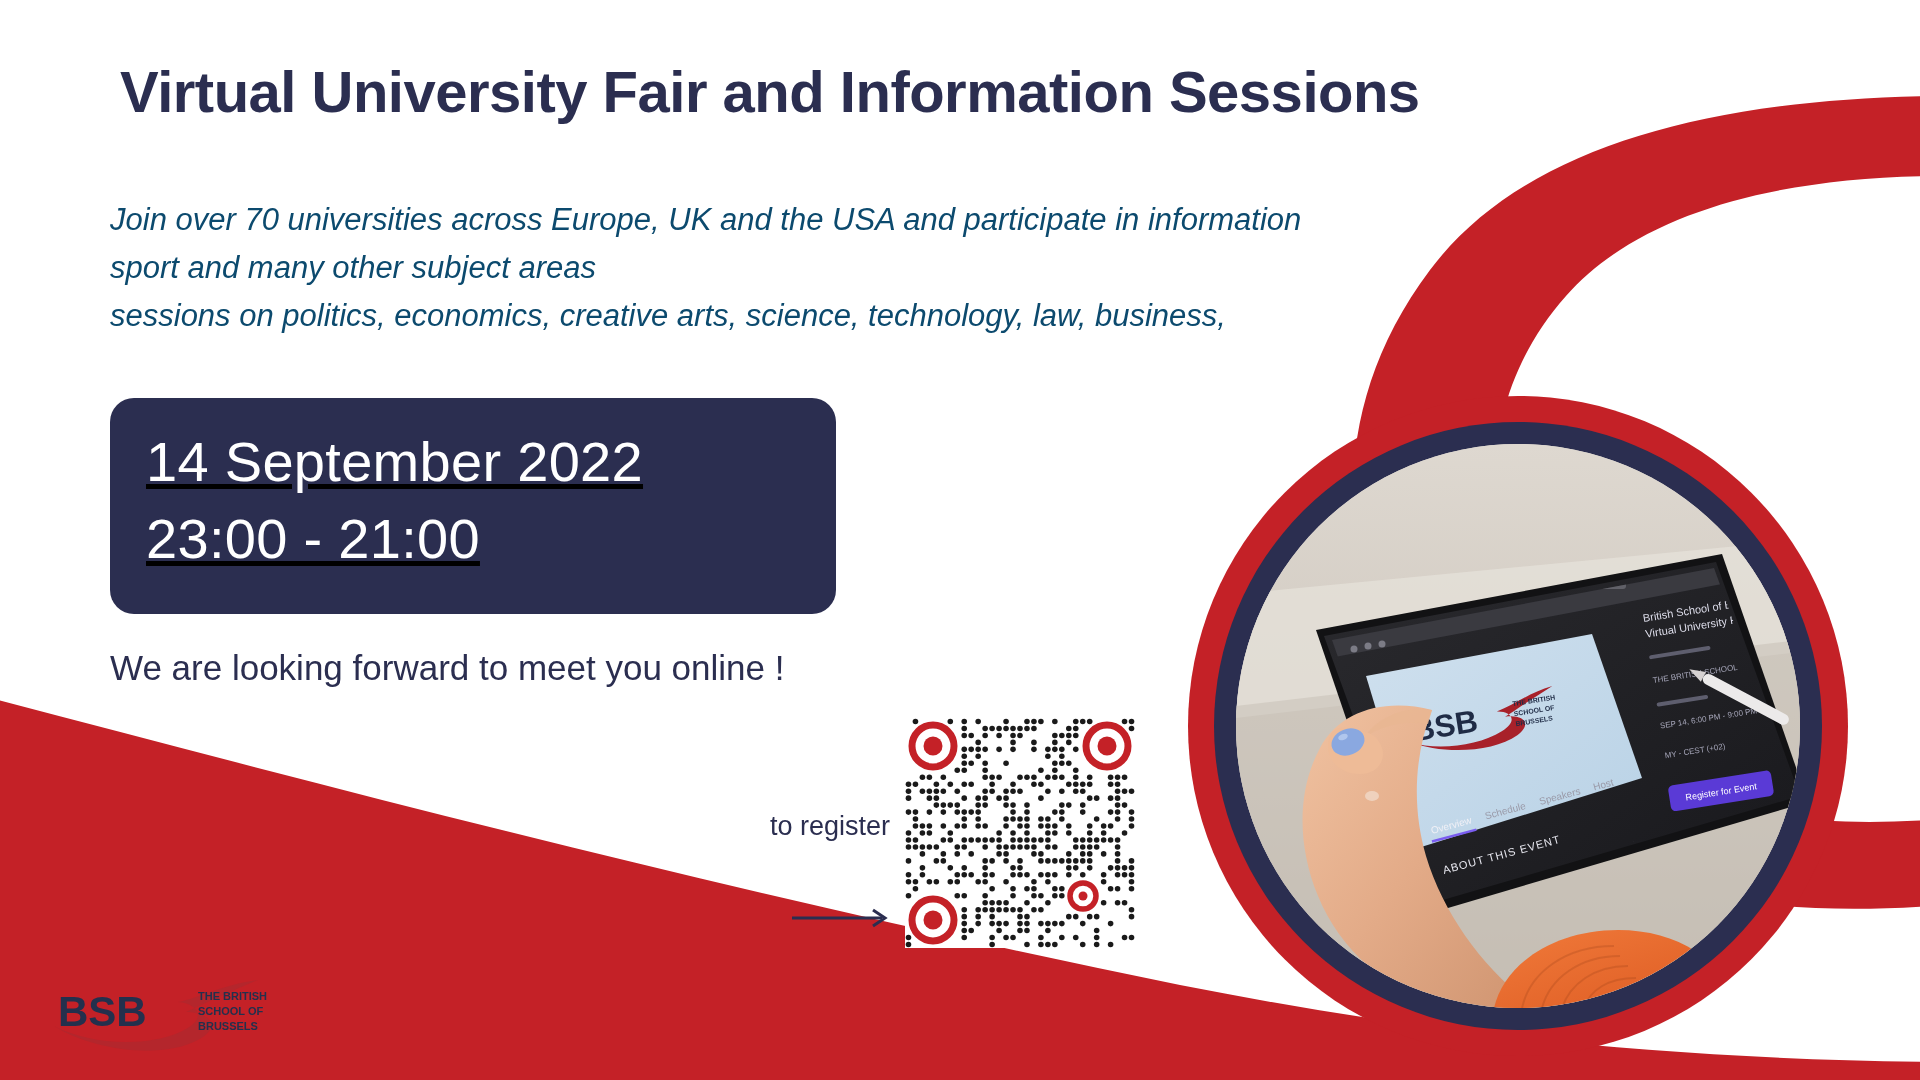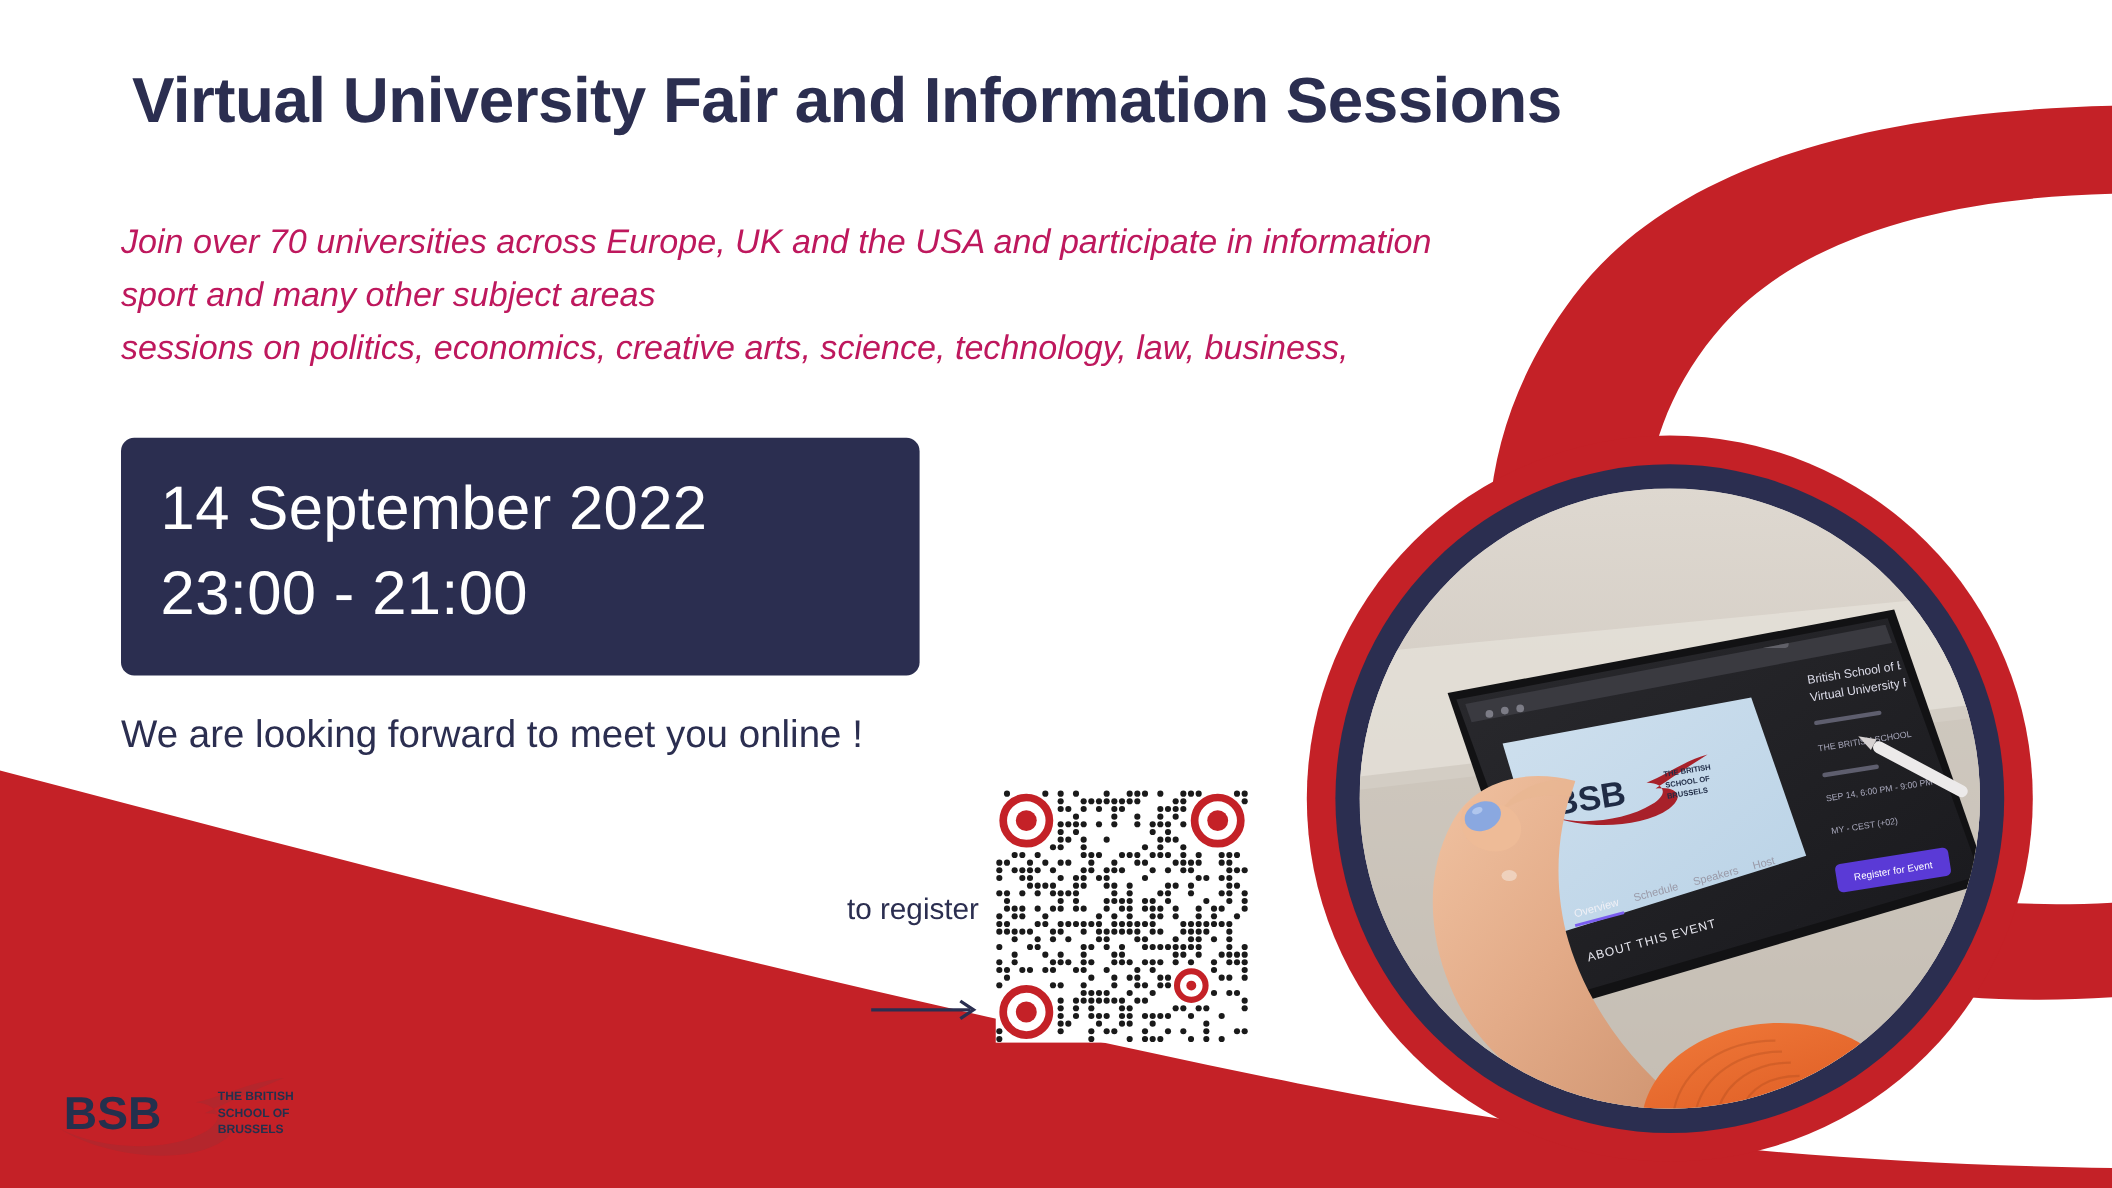--- a/index.html
+++ b/index.html
@@ -19,32 +19,33 @@
     position:absolute; left:108px; top:60px; width:1600px;
     font-size:58px; font-weight:bold; color:#2b2e50;
     letter-spacing:-0.5px; line-height:1.1; z-index:6;
     white-space:nowrap;
     margin-left:12px;
   }
 
   
   .intro {
     position:absolute; left:110px; top:196px; width:1580px;
-    font-size:31px; font-style:italic; color:#be185d;
+    font-size:31px; font-style:italic; color:#0c4a6e;
     line-height:1.55; z-index:6;
   }
   .intro .ln { display:block; white-space:nowrap; }
 
   
   .date-badge {
     position:absolute; left:110px; top:398px;
     width:726px; height:216px;
-    background:#2b2e50; border-radius:12px;
+    background:#2b2e50; border-radius:24px;
     z-index:6;
     padding:26px 0 0 36px;
+    text-decoration:underline;
   }
   .date-badge .l1, .date-badge .l2 {
     display:block; color:#ffffff; font-size:56px; font-weight:normal;
     line-height:1.37; letter-spacing:0.3px; white-space:nowrap;
   }
 
   
   .tagline {
     position:absolute; left:110px; top:648px;
     font-size:35px; color:#2b2e50; z-index:6; white-space:nowrap;text-align:right;

